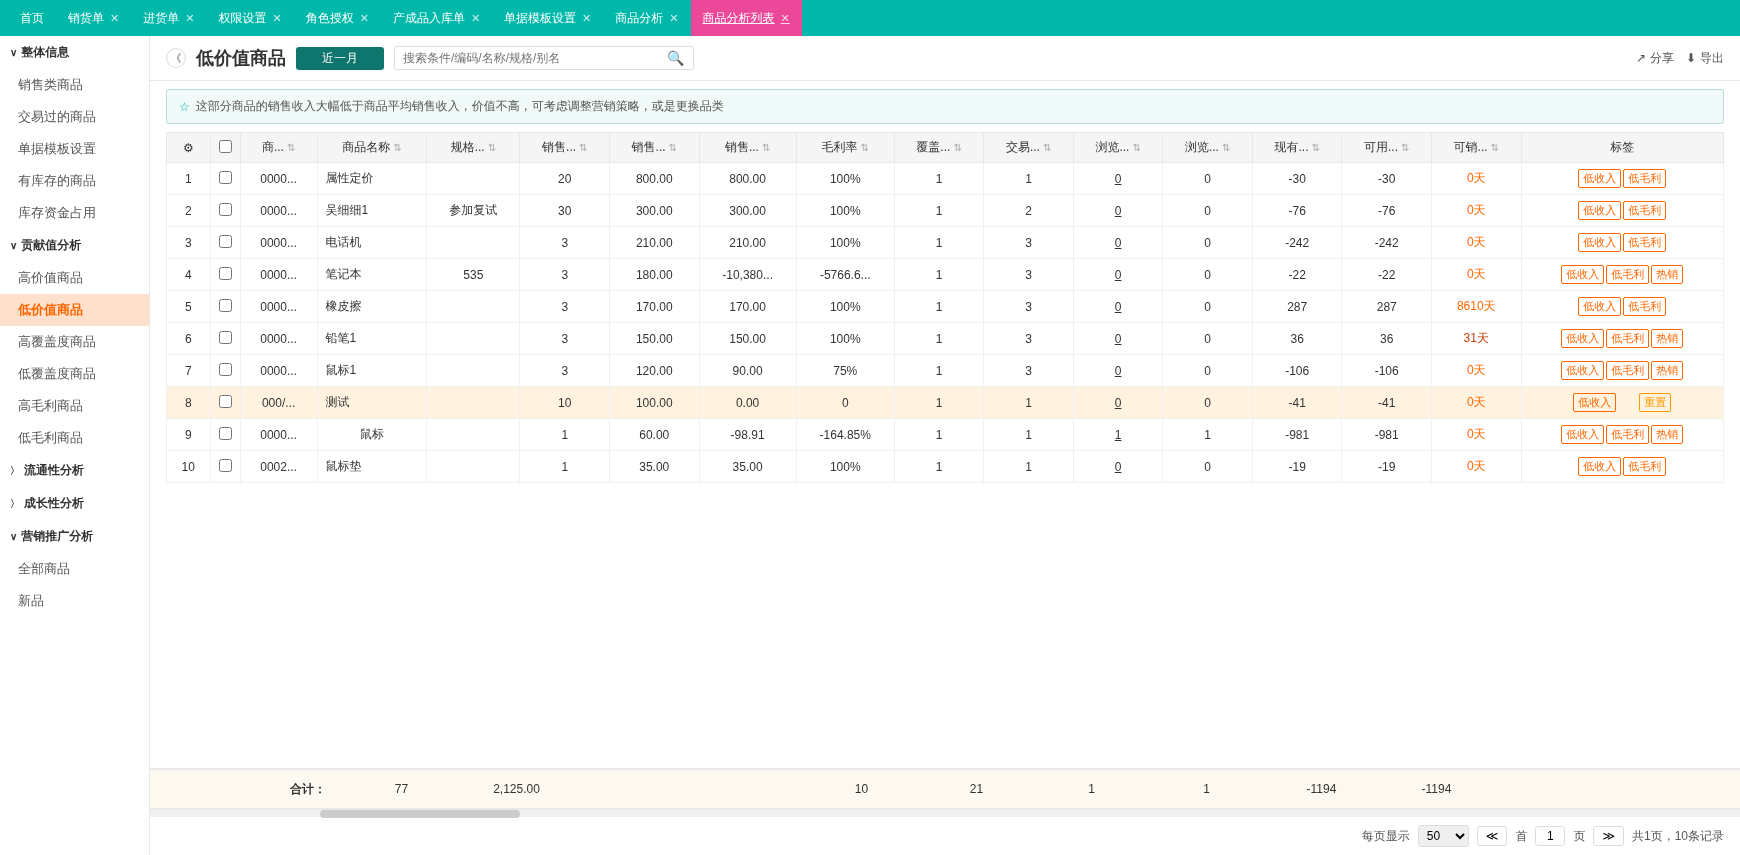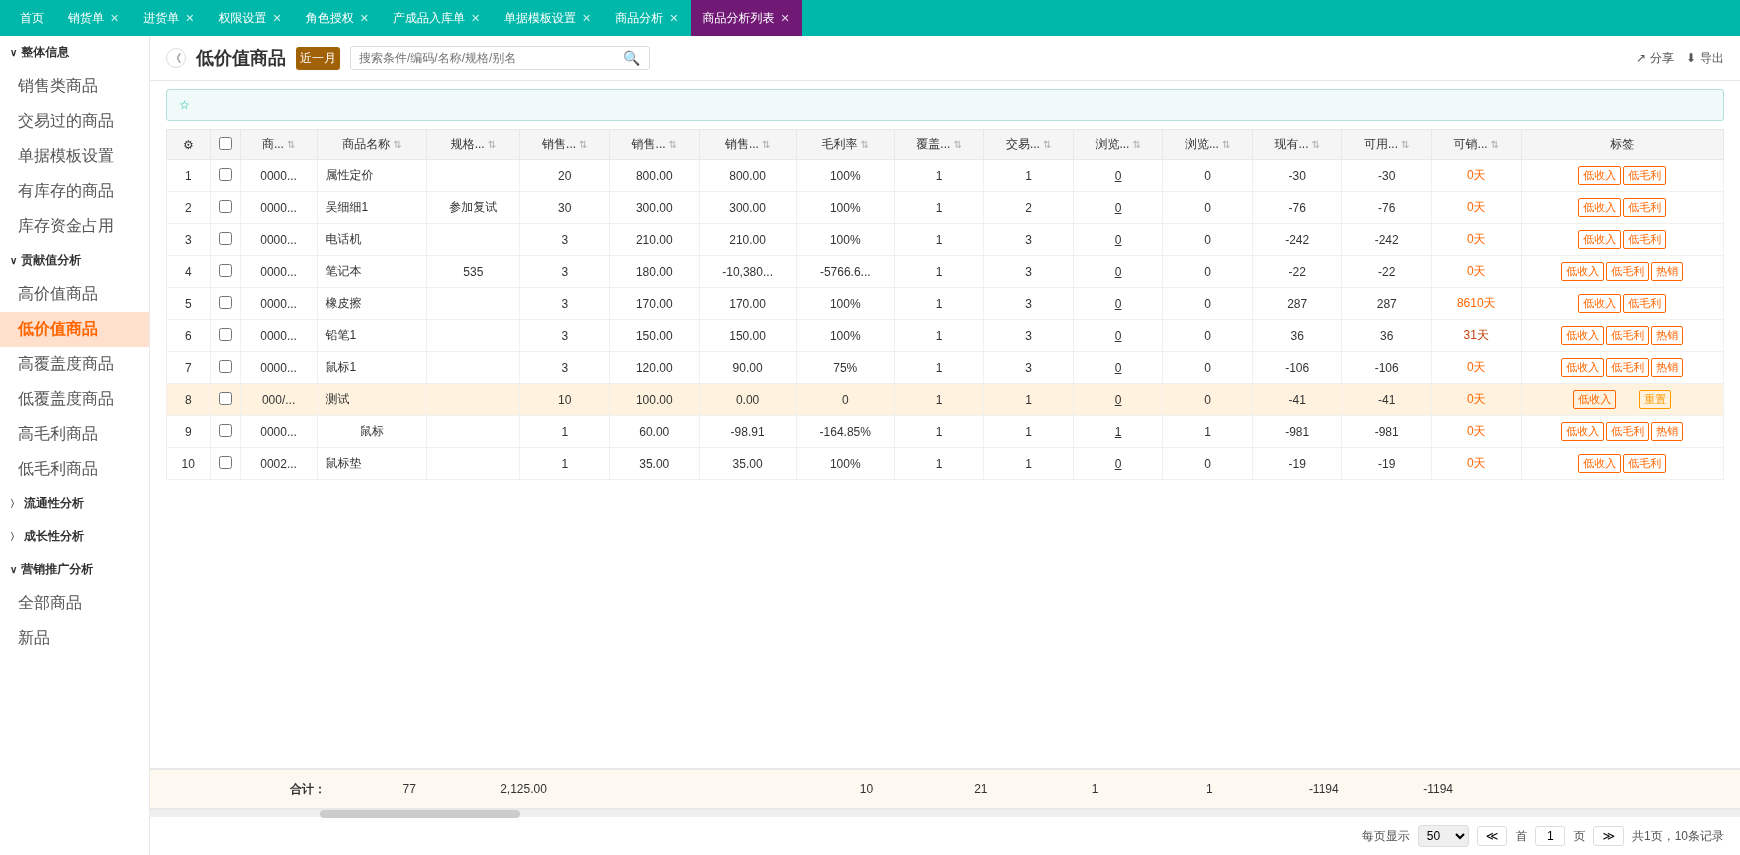--- a/index.html
+++ b/index.html
@@ -18,21 +18,22 @@
       color: white;
       padding: 0 12px;
       height: 36px;
       display: flex;
       align-items: center;
       cursor: pointer;
       white-space: nowrap;
       font-size: 13px;
     }
     .nav-item.active {
-      background: #701a75;
+      background: #ec4899;
+      text-decoration: underline;
     }
     .nav-item .close-x {
       margin-left: 6px;
       font-size: 11px;
       opacity: 0.8;
     }
 
     
     .main-layout {
       display: flex;
@@ -57,21 +58,21 @@
       font-size: 12px;
     }
     .sidebar-group-title .arrow {
       margin-right: 4px;
       font-size: 10px;
     }
     .sidebar-item {
       padding: 7px 14px 7px 18px;
       color: #555;
       cursor: pointer;
-      font-size: 16px;
+      font-size: 13px;
     }
     .sidebar-item.active {
       background: #ffe0cc;
       color: #ff6600;
       font-weight: bold;
     }
 
     
     .content {
       flex: 1;
@@ -88,25 +89,25 @@
       padding: 10px 16px;
       border-bottom: 1px solid #e8e8e8;
       gap: 10px;
     }
     .page-title {
       font-size: 18px;
       font-weight: bold;
       color: #333;
     }
     .filter-btn {
-      background: #a16207;
+      background: #0f766e;
       color: white;
       border: none;
       border-radius: 3px;
-      padding: 3px 4px;
+      padding: 3px 26px;
       cursor: pointer;
       font-size: 12px;
       text-align: center;
     }
     .search-box {
       display: flex;
       align-items: center;
       border: 1px solid #ddd;
       border-radius: 3px;
       padding: 3px 8px;
@@ -196,21 +197,21 @@
 
     
     .footer {
       border-top: 2px solid #e8e8e8;
       background: #fff;
     }
     .totals-row {
       display: flex;
       align-items: center;
       padding: 8px 16px;
-      gap: 16px;
+      gap: 8px;
       background: #fef9f0;
       border-bottom: 1px solid #e8e8e8;
     }
     .totals-label {
       width: 170px;
       text-align: right;
       font-weight: bold;
       color: #333;
       padding-right: 10px;
       flex-shrink: 0;
@@ -383,20 +384,21 @@
         </div>
         <div class="action-btn">
           <span>⬇</span>
           <span>导出</span>
         </div>
       </div>
     </div>
 
     <div class="info-bar">
       <span class="info-icon">☆</span>
+      <span>这部分商品的销售收入大幅低于商品平均销售收入，价值不高，可考虑调整营销策略，或是更换品类</span>
     </div>
 
     <div class="table-container">
       <table>
         <thead>
           <tr>
             <th>⚙</th>
             <th><input type="checkbox" style=""></th>
             <th>商...<span class="sort-icon">⇅</span></th>
             <th>商品名称<span class="sort-icon">⇅</span></th>

